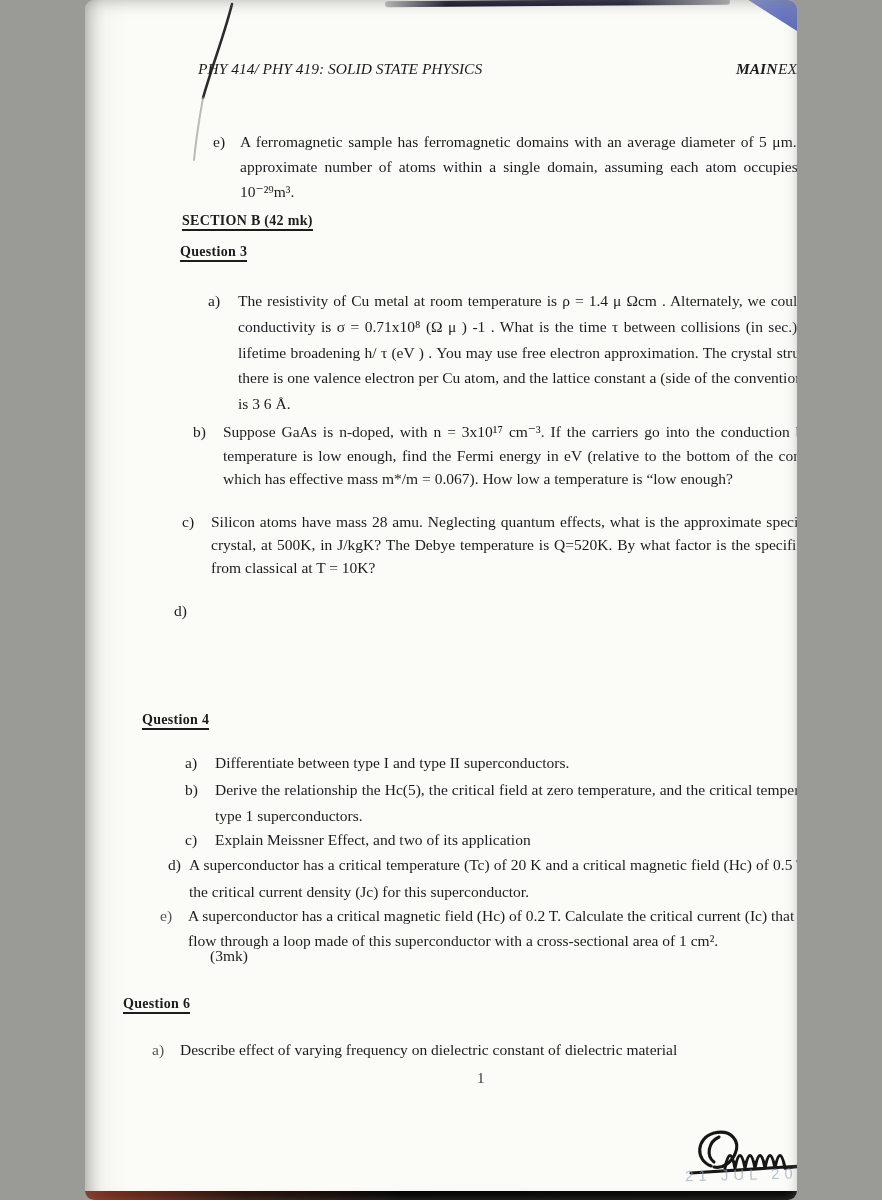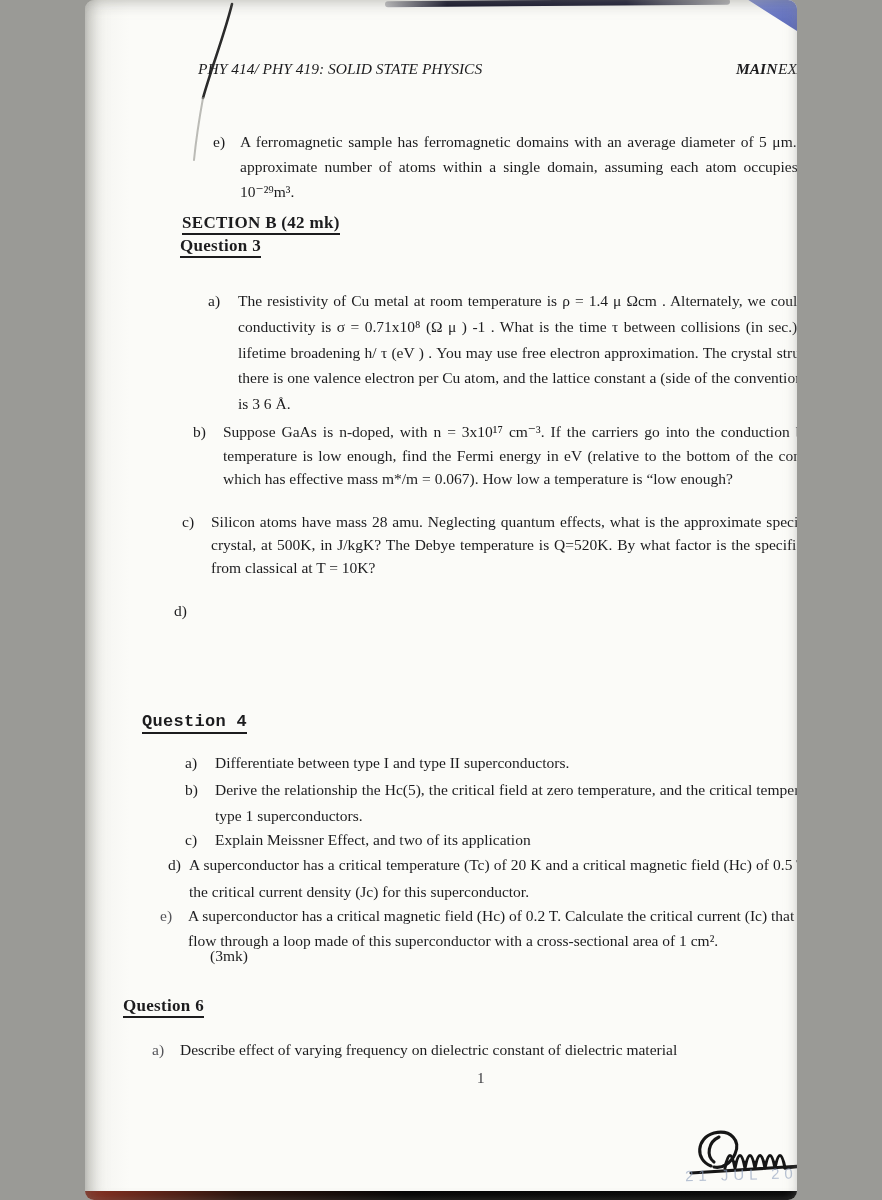--- a/index.html
+++ b/index.html
@@ -23,21 +23,21 @@
   .corner-fold{position:absolute;right:0;top:0;width:90px;height:31px;
     background:linear-gradient(160deg,#9ba6dc 0%,#7280c9 45%,#5a68b8 100%);
     clip-path:polygon(46% 0,100% 0,100% 100%);}
   .pen-mark{position:absolute;left:0;top:0;}
   .ink-speck{position:absolute;width:3px;height:3px;border-radius:50%;background:#6a6a66;opacity:.55;}
   .bottom-bar{position:absolute;left:0;bottom:0;width:100%;height:9px;
     background:linear-gradient(90deg,#8a3020 0%,#2a120c 22%,#050505 45%,#0a0a0a 100%);}
   
   .hdr{position:absolute;top:60px;font-style:italic;font-size:15.5px;white-space:nowrap;}
   
-  .sec-head{position:absolute;font-size:17px;font-weight:bold;letter-spacing:.3px;}
+  .sec-head{position:absolute;font-size:14px;font-weight:bold;letter-spacing:.3px;}
   .sec-head .u{border-bottom:2px solid #1c1c1e;padding-bottom:1px;}
   
   .qi{position:absolute;font-size:15.5px;line-height:25px;text-align:justify;}
   .qi .lbl{position:absolute;left:0;top:0;}
   .qi .txt{display:block;}
   .qi .mk{position:absolute;bottom:11px;white-space:nowrap;}
   .qi.single{white-space:nowrap;text-align:left;}
   .qi.single .mk{top:0;bottom:auto;}
   .faint-label{color:#55555a;}
   
@@ -69,21 +69,21 @@
   <div class="qi" style="left:128px;top:129px;width:645px;padding-left:27px;">
     <span class="lbl">e)</span>
     <span class="txt">A ferromagnetic sample has ferromagnetic domains with an average diameter of 5 μm. Calculate the approximate number of atoms within a single domain, assuming each atom occupies a volume of 10⁻²⁹m³.</span>
     <span class="mk" style="right:36px;">(2mks)</span>
   </div>
 
   <div class="sec-head" style="left:97px;top:213px;">
     <span class="u">SECTION B (42 mk)</span>
   </div>
 
-  <div class="sec-head" style="left:95px;top:236px;">
+  <div class="sec-head" style="left:95px;top:244px;">
     <span class="u">Question 3</span>
   </div>
 
   <div class="qi" style="left:123px;top:288px;width:645px;padding-left:30px;line-height:25.8px;">
     <span class="lbl">a)</span>
     <span class="txt">The resistivity of Cu metal at room temperature is ρ = 1.4 μ Ωcm . Alternately, we could say that the conductivity is σ = 0.71x10⁸ (Ω μ ) -1 . What is the time τ between collisions (in sec.)? What is the lifetime broadening h/ τ (eV ) . You may use free electron approximation. The crystal structure is FCC, there is one valence electron per Cu atom, and the lattice constant a (side of the conventional cubic cell) is 3 6 Å.</span>
     <span class="mk" style="right:0;">(4mks)</span>
   </div>
 
   <div class="qi" style="left:108px;top:420px;width:660px;padding-left:30px;line-height:23.5px;">
@@ -96,21 +96,21 @@
     <span class="lbl">c)</span>
     <span class="txt">Silicon atoms have mass 28 amu. Neglecting quantum effects, what is the approximate specific heat of Si crystal, at 500K, in J/kgK? The Debye temperature is Q=520K. By what factor is the specific heat altered from classical at T = 10K?</span>
     <span class="mk" style="right:0;">(4mks)</span>
   </div>
 
   <div class="qi" style="left:89px;top:597px;width:682px;padding-left:26px;line-height:27px;padding-bottom:28px;">
     <span class="lbl">d)</span>
     <span class="mk" style="right:5px;">(2mks)</span>
   </div>
 
-  <div class="sec-head" style="left:57px;top:712px;font-family:Liberation Mono, monospace;">
+  <div class="sec-head" style="left:57px;top:712px;">
     <span class="u">Question 4</span>
   </div>
 
   <div class="qi single" style="left:100px;top:750px;width:660px;padding-left:30px;">
     <span class="lbl">a)</span>
     <span class="txt">Differentiate between type I and type II superconductors.</span>
     <span class="mk" style="right:5px;">(2mk)</span>
   </div>
 
   <div class="qi" style="left:100px;top:777px;width:665px;padding-left:30px;line-height:26px;">

